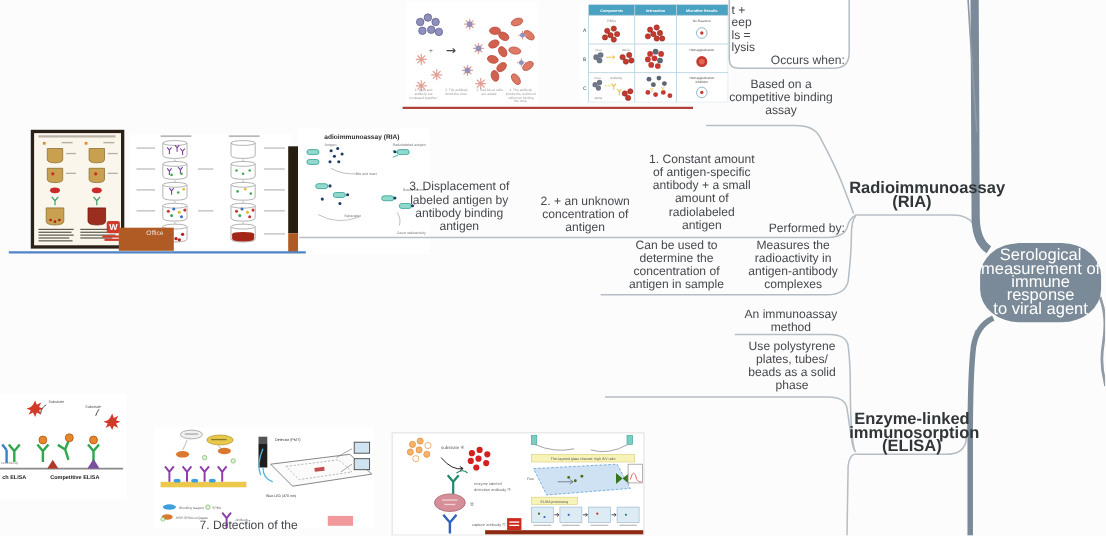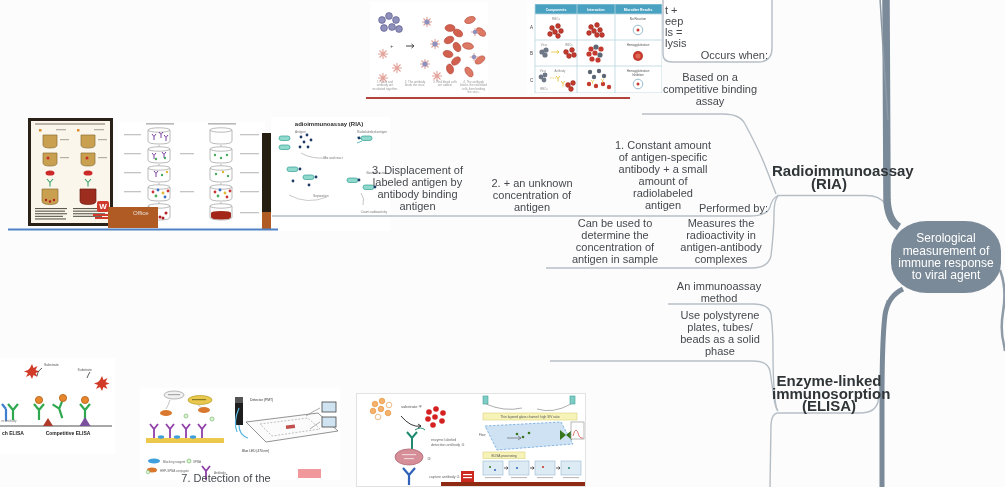--- a/index.html
+++ b/index.html
@@ -8,21 +8,21 @@
   .layer{position:absolute;left:0;top:0;width:1005px;height:487px;}
   .node{position:absolute;font-size:11px;line-height:12px;color:#45494e;text-align:center;
         white-space:pre-line;letter-spacing:0;}
   .node.bold{font-weight:bold;color:#303538;font-size:15px;line-height:12.5px;}
   .node.left{text-align:left;}
   .node.right{text-align:right;}
   .img{position:absolute;background:#fff;}
   .cap{position:absolute;font-size:3px;line-height:3.4px;color:#999;text-align:center;white-space:normal;}
   .root-node{position:absolute;left:891px;top:221px;width:110px;height:72px;background:#7b8a98;
              border-radius:36px/30px;display:flex;align-items:center;justify-content:center;
-             color:#fff;font-size:12px;line-height:12.3px;text-align:center;white-space:pre-line;}
+             color:#fff;font-size:15px;line-height:12.3px;text-align:center;white-space:pre-line;}
   .wbadge{position:absolute;background:#d03a2c;color:#fff;font-weight:bold;font-size:8px;
           width:12px;height:11px;line-height:11px;text-align:center;border-radius:2px;}
   .redbar{position:absolute;background:#d03a2c;height:1.5px;}
   .watermark{position:absolute;font-size:6px;color:rgba(120,120,120,.75);}
   .orangeblock{position:absolute;background:#b05a24;}
   .darkbar{position:absolute;background:#271e12;}
 </style>
 </head>
 <body>
 
@@ -553,21 +553,21 @@
   <div class="node" style="left:648px;top:71px;width:124px;">Based on a
 competitive binding
 assay</div>
   <div class="node" style="left:361px;top:164px;width:113px;">3. Displacement of
 labeled antigen by
 antibody binding
 antigen</div>
   <div class="node" style="left:478px;top:177px;width:108px;">2. + an unknown
 concentration of
 antigen</div>
-  <div class="node" style="left:584px;top:139px;width:108px;margin-left:25px;">1. Constant amount
+  <div class="node" style="left:584px;top:139px;width:108px;">1. Constant amount
 of antigen-specific
 antibody + a small
 amount of
 radiolabeled
 antigen</div>
   <div class="node right" style="left:668px;top:202px;width:100px;">Performed by:</div>
   <div class="node" style="left:558px;top:217px;width:114px;">Can be used to
 determine the
 concentration of
 antigen in sample</div>

